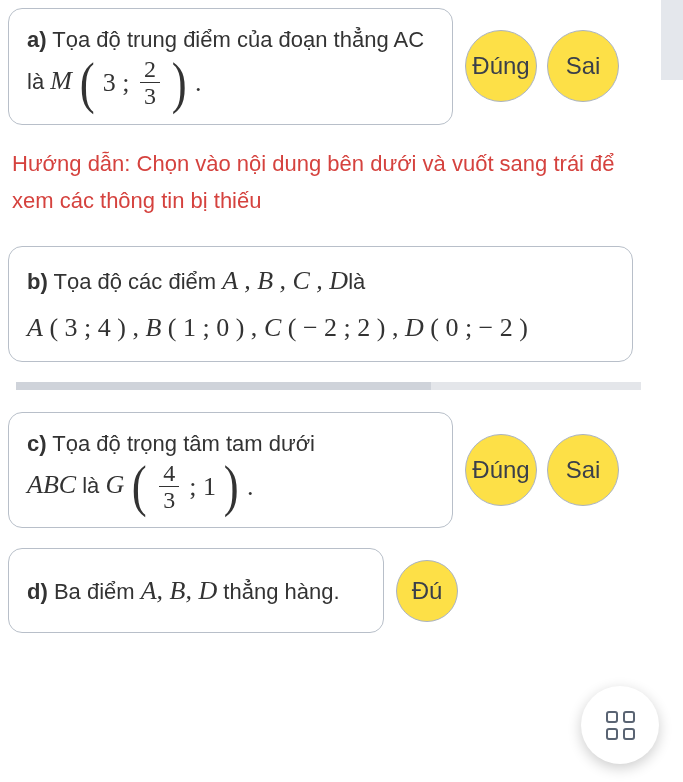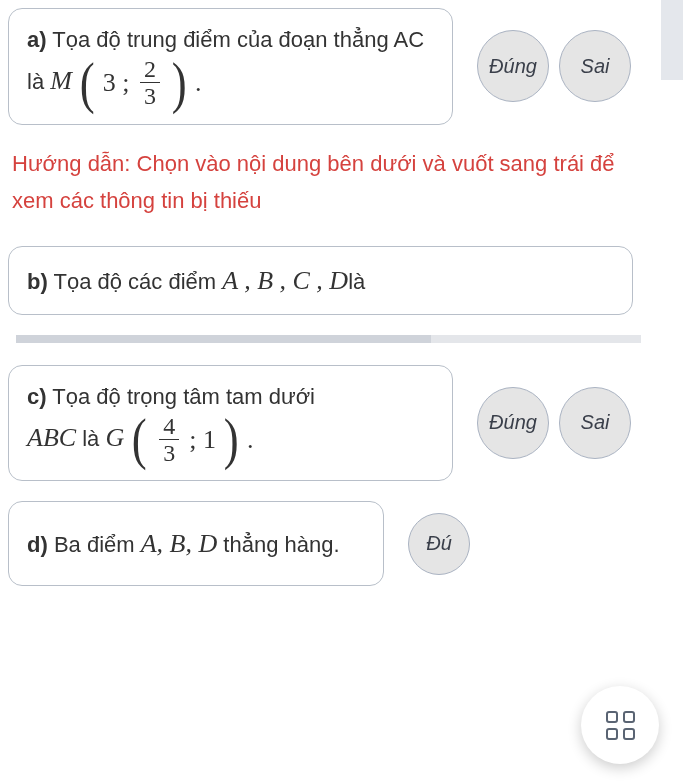--- a/index.html
+++ b/index.html
@@ -12,21 +12,21 @@
     overflow: hidden;
     padding: 0;
   }
   .content-area {
     width: 650px;
     padding: 8px;
   }
   .option-row {
     display: flex;
     align-items: center;
-    gap: 24px;
+    gap: 12px;
     margin-bottom: 20px;
   }
   .option-box {
     border: 1.5px solid #b8bfc9;
     border-radius: 14px;
     padding: 14px 18px;
     flex: 0 0 auto;
     width: 445px;
     color: #333;
     font-size: 22px;
@@ -79,29 +79,28 @@
   .answer-buttons {
     display: flex;
     gap: 10px;
     align-items: center;
   }
   .circle-btn {
     width: 72px;
     height: 72px;
     border-radius: 50%;
     border: 1.5px solid #aab3c2;
-    background: #e5e5e5;
+    background: #fde047;
     display: flex;
     align-items: center;
     justify-content: center;
     color: #3a3f4a;
-    font-size: 20px;
+    font-size: 24px;
     font-weight: 500;
     cursor: pointer;
-    font-style: italic;
   }
   .hint-text {
     color: #d5423e;
     font-size: 22px;
     line-height: 1.7;
     margin: 12px 0 26px 0;
     padding: 0 4px;
   }
   .option-b-content {
     font-size: 22px;
@@ -195,20 +194,23 @@
       <div class="circle-btn">Sai</div>
     </div>
   </div>
 
   <div class="hint-text">Hướng dẫn: Chọn vào nội dung bên dưới và vuốt sang trái để xem các thông tin bị thiếu</div>
 
   <div class="option-row">
     <div class="option-box option-box-wide">
       <div class="option-b-content">
         <span class="label-bold">b)</span><span> Tọa độ các điểm </span><span class="math-italic">A , B , C , D</span><span>là</span>
+        <div class="coord-line">
+          <span>A</span><span class="up"> ( 3 ; 4 ) , </span><span>B</span><span class="up"> ( 1 ; 0 ) , </span><span>C</span><span class="up"> (</span><span class="up"> − 2 ; 2 ) , </span><span>D</span><span class="up"> ( 0 ;</span><span class="up"> − 2 )</span>
+        </div>
       </div>
     </div>
   </div>
 
   <div class="scroll-indicator">
     <div class="thumb"></div>
   </div>
 
   <div class="option-row">
     <div class="option-box">

